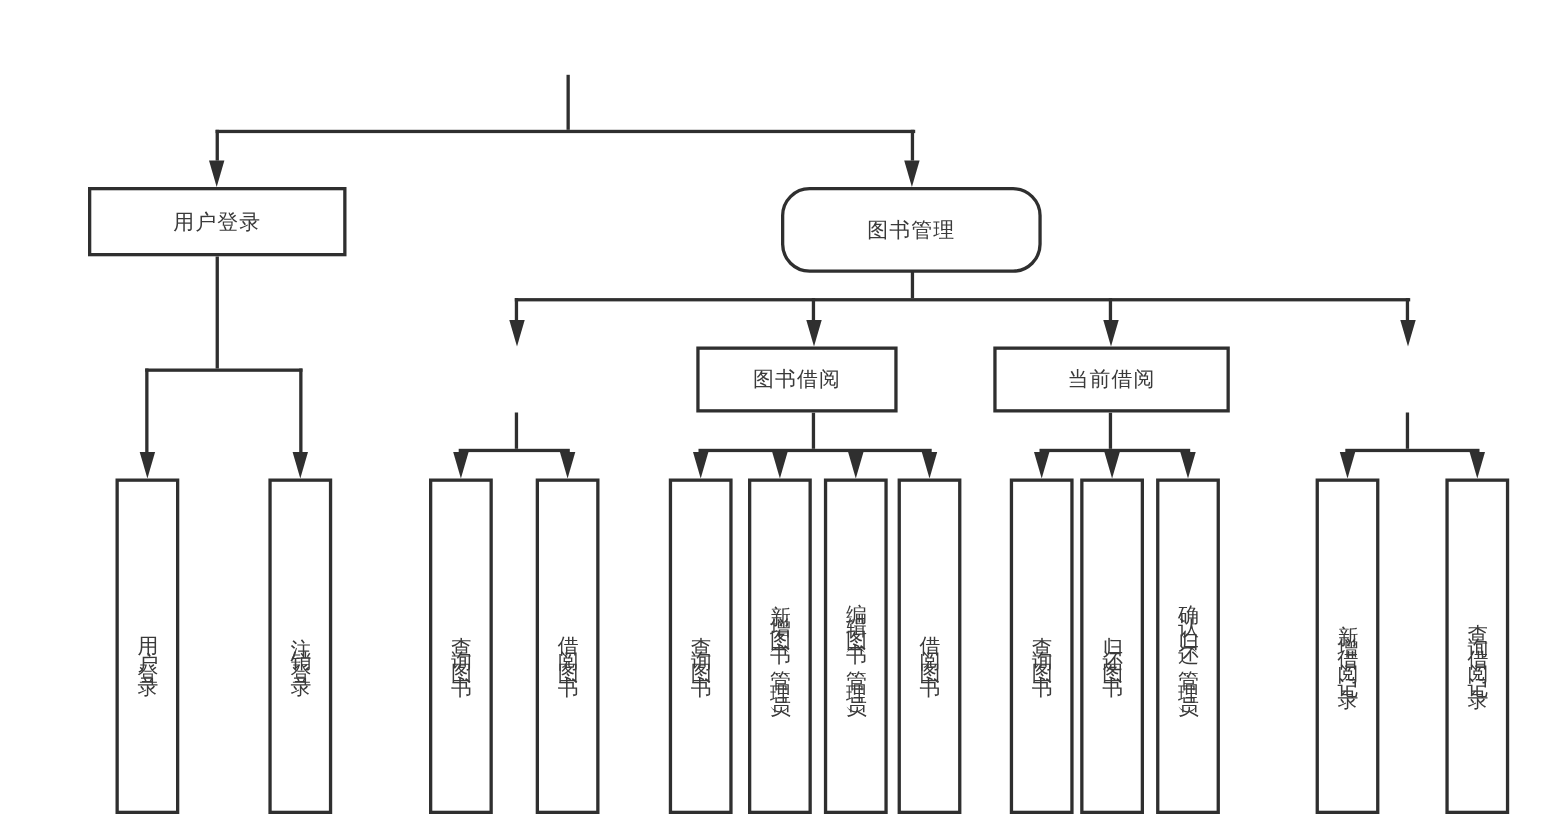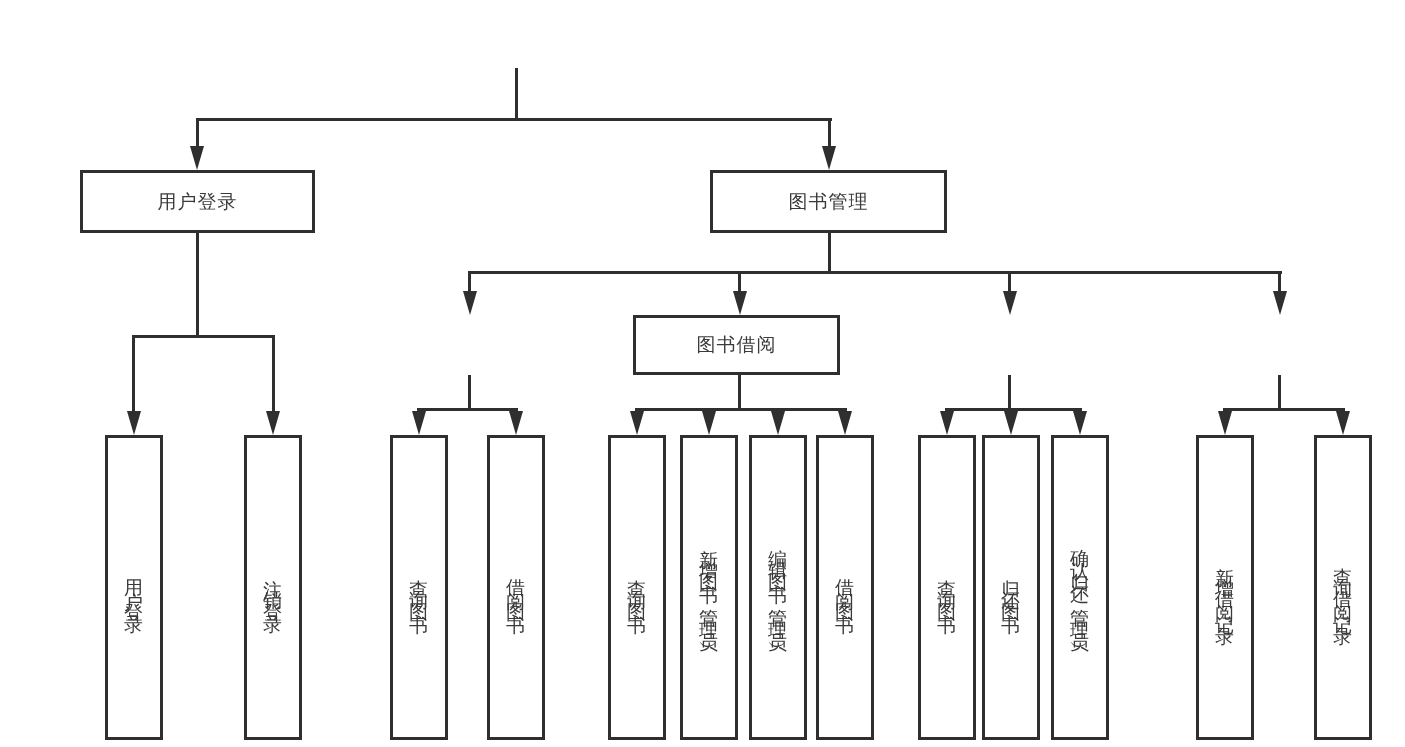--- a/index.html
+++ b/index.html
@@ -70,41 +70,42 @@
 
 
   <div class="vline" style="left:515px; top:68px; height:50px;"></div>
   <div class="hline" style="left:196px; top:118px; width:636px;"></div>
   <div class="vline" style="left:196px; top:118px; height:28px;"></div>
   <div class="arrow" style="left:190px; top:146px;"></div>
   <div class="vline" style="left:828px; top:118px; height:28px;"></div>
   <div class="arrow" style="left:822px; top:146px;"></div>
 
   <div class="box" style="left:80px; top:170px; width:235px; height:63px;">用户登录</div>
-  <div class="box" style="left:710px; top:170px; width:237px; height:63px;">图书管理</div>
+  <div class="box" style="left:710px; top:170px; width:237px; height:78px;border-radius:26px;">图书管理</div>
 
   <div class="vline" style="left:196px; top:233px; height:102px;"></div>
   <div class="hline" style="left:132px; top:335px; width:143px;"></div>
   <div class="vline" style="left:132px; top:335px; height:76px;"></div>
   <div class="arrow" style="left:127px; top:411px;"></div>
   <div class="vline" style="left:272px; top:335px; height:76px;"></div>
   <div class="arrow" style="left:266px; top:411px;"></div>
 
   <div class="vline" style="left:828px; top:233px; height:38px;"></div>
   <div class="hline" style="left:468px; top:271px; width:814px;"></div>
   <div class="vline" style="left:468px;  top:271px; height:20px;"></div>
   <div class="arrow" style="left:463px;  top:291px;"></div>
   <div class="vline" style="left:738px;  top:271px; height:20px;"></div>
   <div class="arrow" style="left:733px;  top:291px;"></div>
   <div class="vline" style="left:1008px; top:271px; height:20px;"></div>
   <div class="arrow" style="left:1003px; top:291px;"></div>
   <div class="vline" style="left:1278px; top:271px; height:20px;"></div>
   <div class="arrow" style="left:1273px; top:291px;"></div>
 
-  <div class="box" style="left:633px; top:315px; width:207px; height:60px;">图书借阅</div>
+  <div class="box" style="left:633px; top:315px; width:183px; height:60px;">图书借阅</div>
+  <div class="box" style="left:903px; top:315px; width:215px; height:60px;">当前借阅</div>
 
   <div class="vline" style="left:468px; top:375px; height:33px;"></div>
   <div class="hline" style="left:417px; top:408px; width:101px;"></div>
   <div class="arrow" style="left:412px; top:411px;"></div>
   <div class="arrow" style="left:509px; top:411px;"></div>
 
   <div class="vline" style="left:738px; top:375px; height:33px;"></div>
   <div class="hline" style="left:635px; top:408px; width:212px;"></div>
   <div class="arrow" style="left:630px; top:411px;"></div>
   <div class="arrow" style="left:702px; top:411px;"></div>

